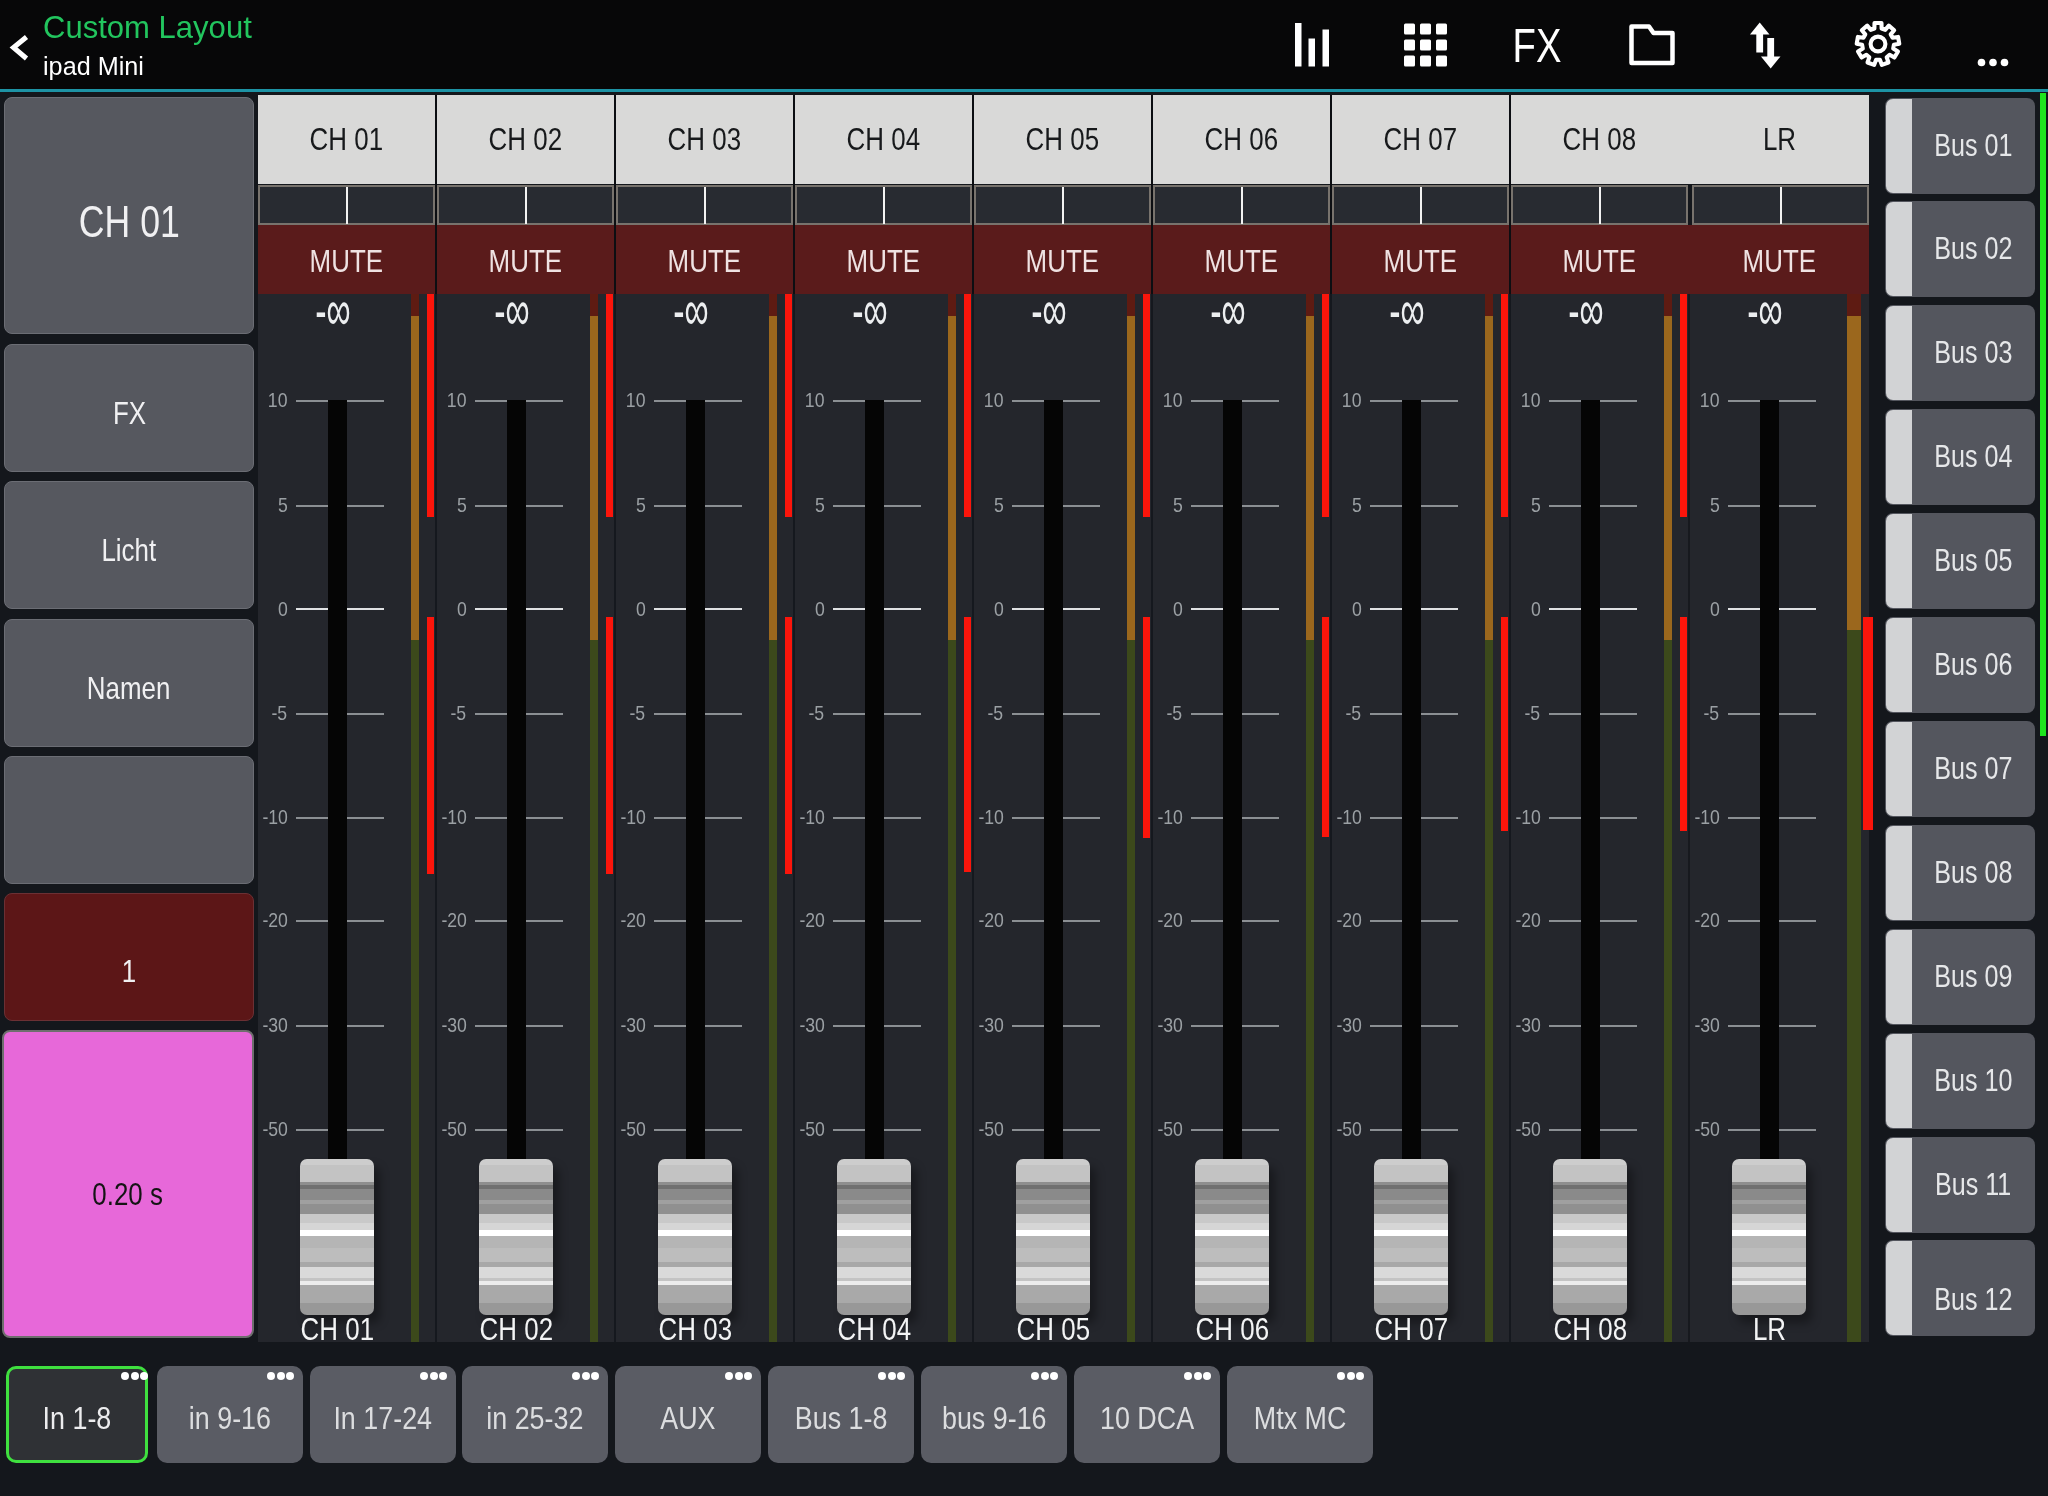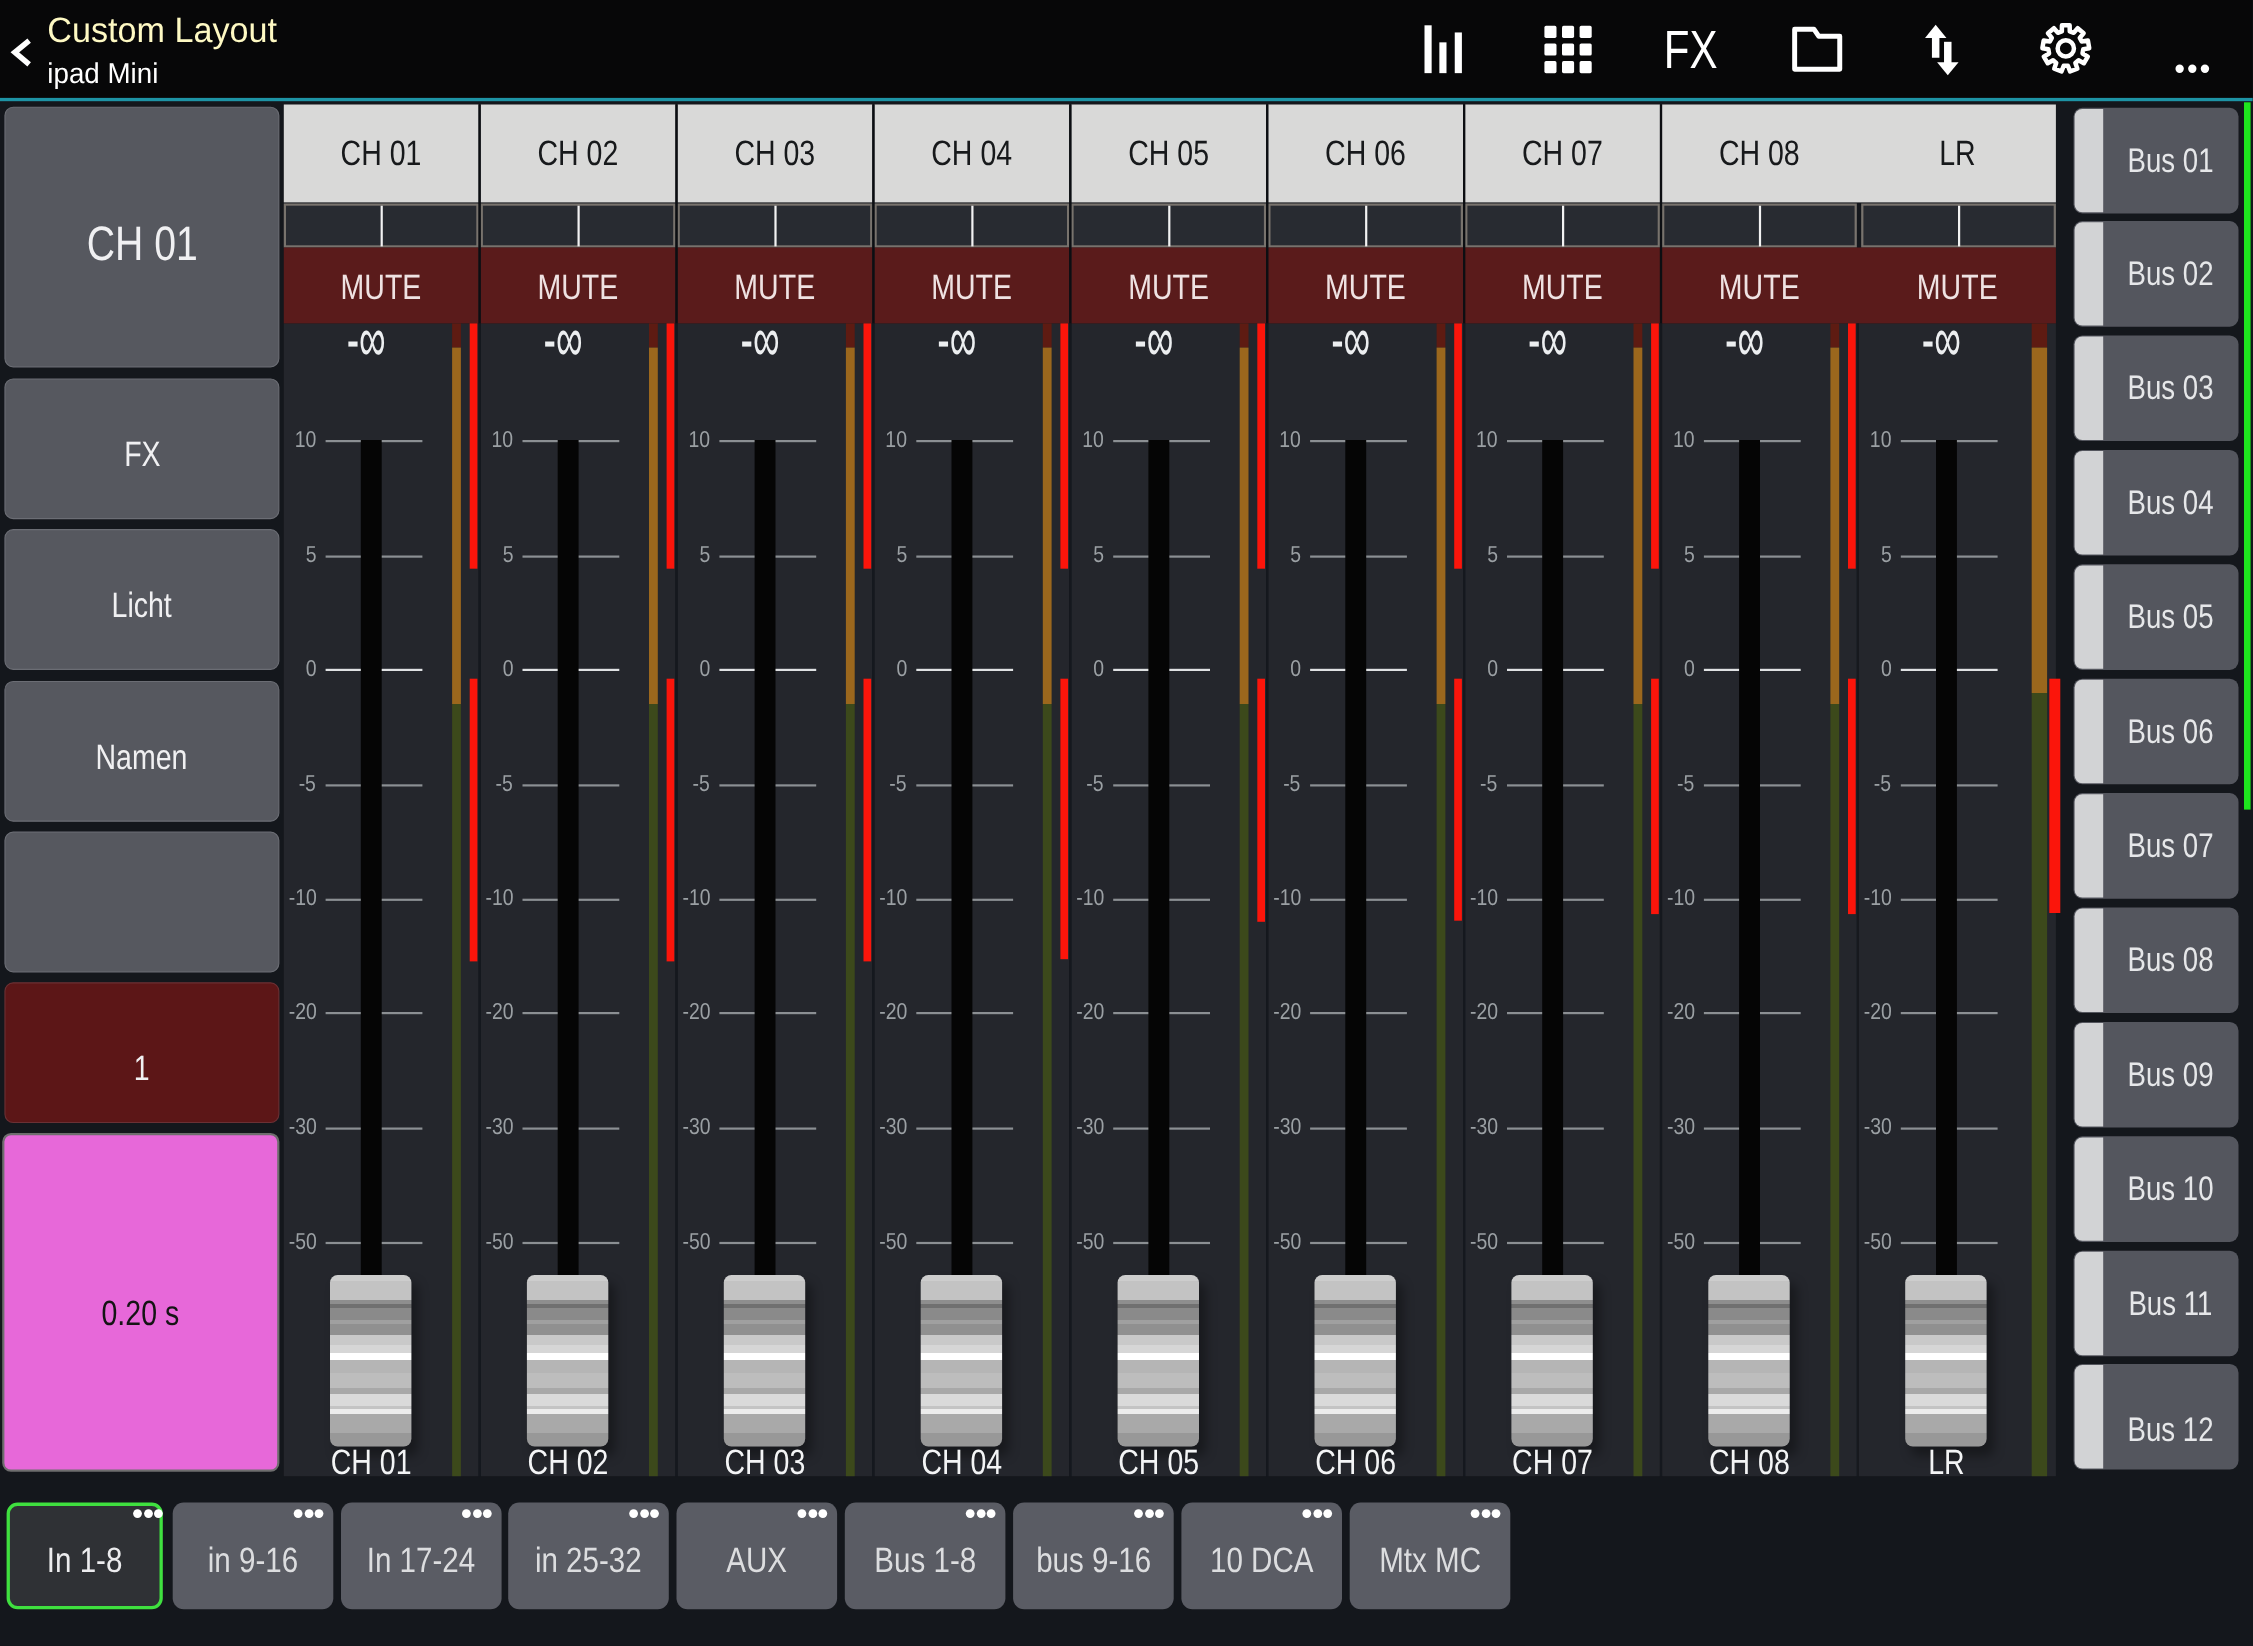--- a/index.html
+++ b/index.html
@@ -5,21 +5,21 @@
 .a{position:absolute;box-sizing:border-box;}
 .f{display:flex;align-items:center;justify-content:center;}
 .c{display:inline-block;transform:scaleX(0.81);transform-origin:50% 50%;white-space:nowrap;}
 .c84{display:inline-block;transform:scaleX(0.84);transform-origin:50% 50%;white-space:nowrap;}
 </style></head><body>
 <div class="a" style="left:0;top:0;width:2048px;height:89px;background:#070708"></div>
 <div class="a" style="left:0;top:89px;width:2048px;height:3px;background:#1d93a5"></div>
 <svg class="a" style="left:0;top:0" width="60" height="89" viewBox="0 0 60 89">
     <path d="M26.5 37 L13.5 47.5 L26.5 58.5" fill="none" stroke="#fff" stroke-width="5"></path>
   </svg>
-<div class="a" style="left:43px;top:9px;font-size:32px;color:#fef9c3;"><span style="display:inline-block;transform:scaleX(0.97);transform-origin:0 50%;">Custom Layout</span></div>
+<div class="a" style="left:43px;top:9px;font-size:32px;color:#22c55e;"><span style="display:inline-block;transform:scaleX(0.97);transform-origin:0 50%;">Custom Layout</span></div>
 <div class="a" style="left:43px;top:51px;font-size:26px;color:#fff;"><span style="display:inline-block;transform:scaleX(0.97);transform-origin:0 50%;">ipad Mini</span></div>
 <svg class="a" style="left:1280px;top:0" width="768" height="89" viewBox="0 0 768 89">
 <rect x="15" y="23" width="6.5" height="43.5" fill="#fff"></rect>
 <rect x="28.5" y="38.5" width="6.5" height="28" fill="#fff"></rect>
 <rect x="42.5" y="29.5" width="6.5" height="37" fill="#fff"></rect>
 <rect x="124" y="23.5" width="11" height="11" rx="1.5" fill="#fff"></rect>
 <rect x="140" y="23.5" width="11" height="11" rx="1.5" fill="#fff"></rect>
 <rect x="156" y="23.5" width="11" height="11" rx="1.5" fill="#fff"></rect>
 <rect x="124" y="39.5" width="11" height="11" rx="1.5" fill="#fff"></rect>
 <rect x="140" y="39.5" width="11" height="11" rx="1.5" fill="#fff"></rect>

